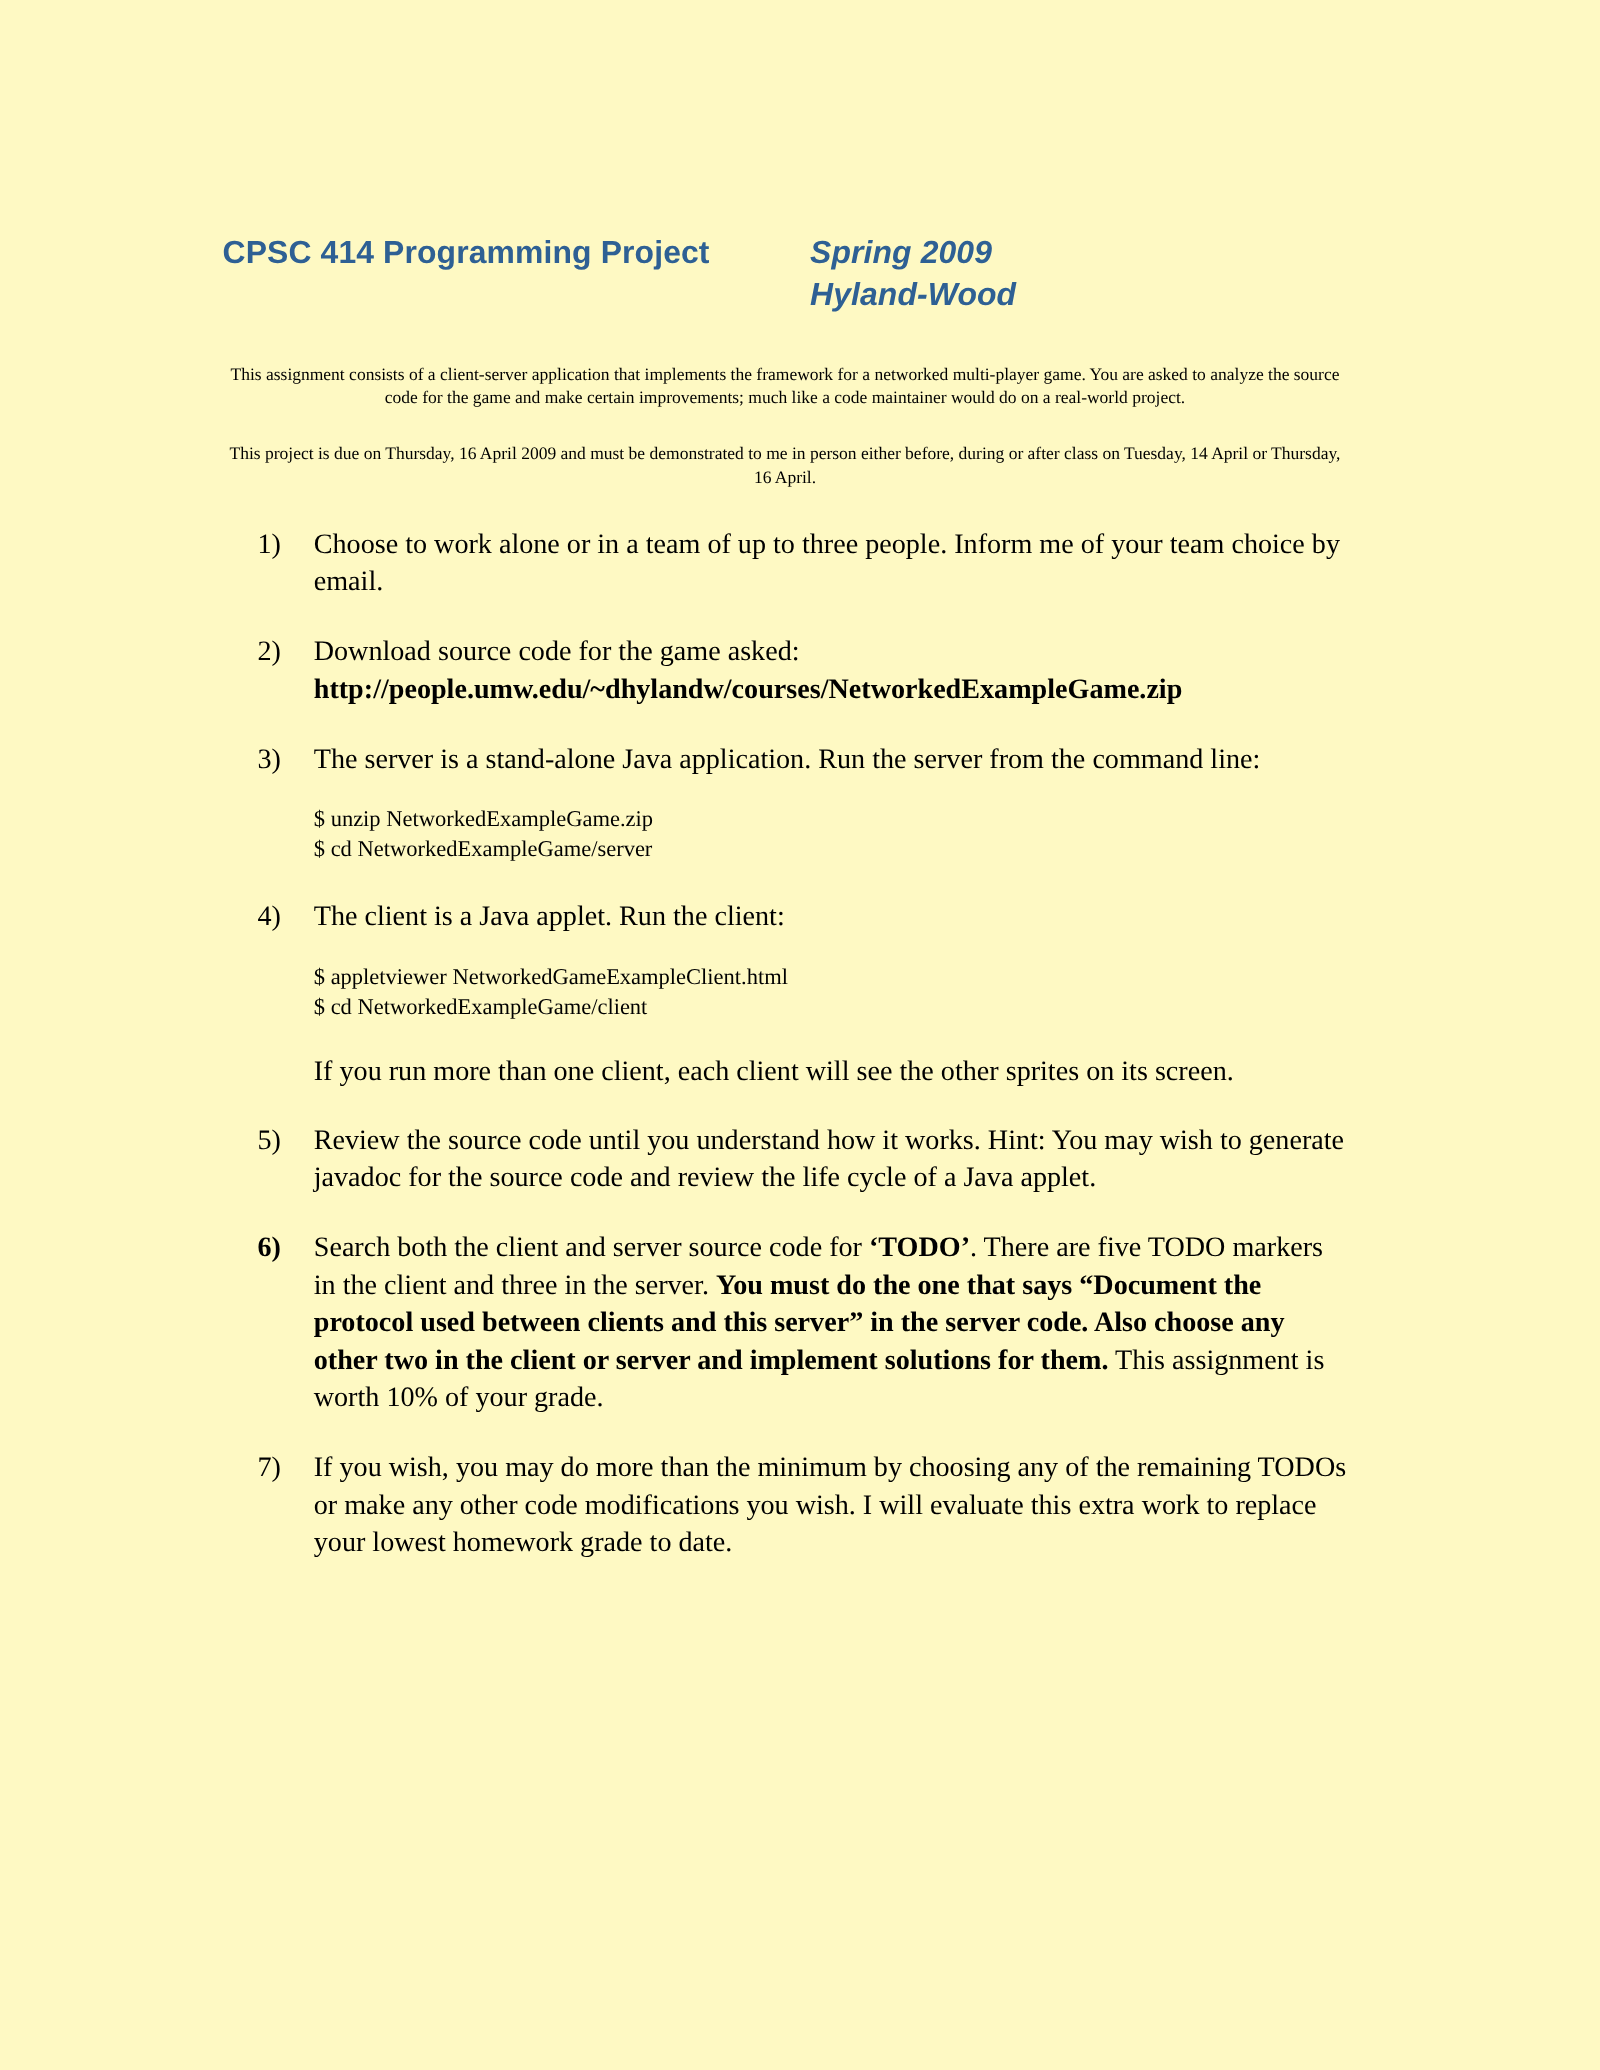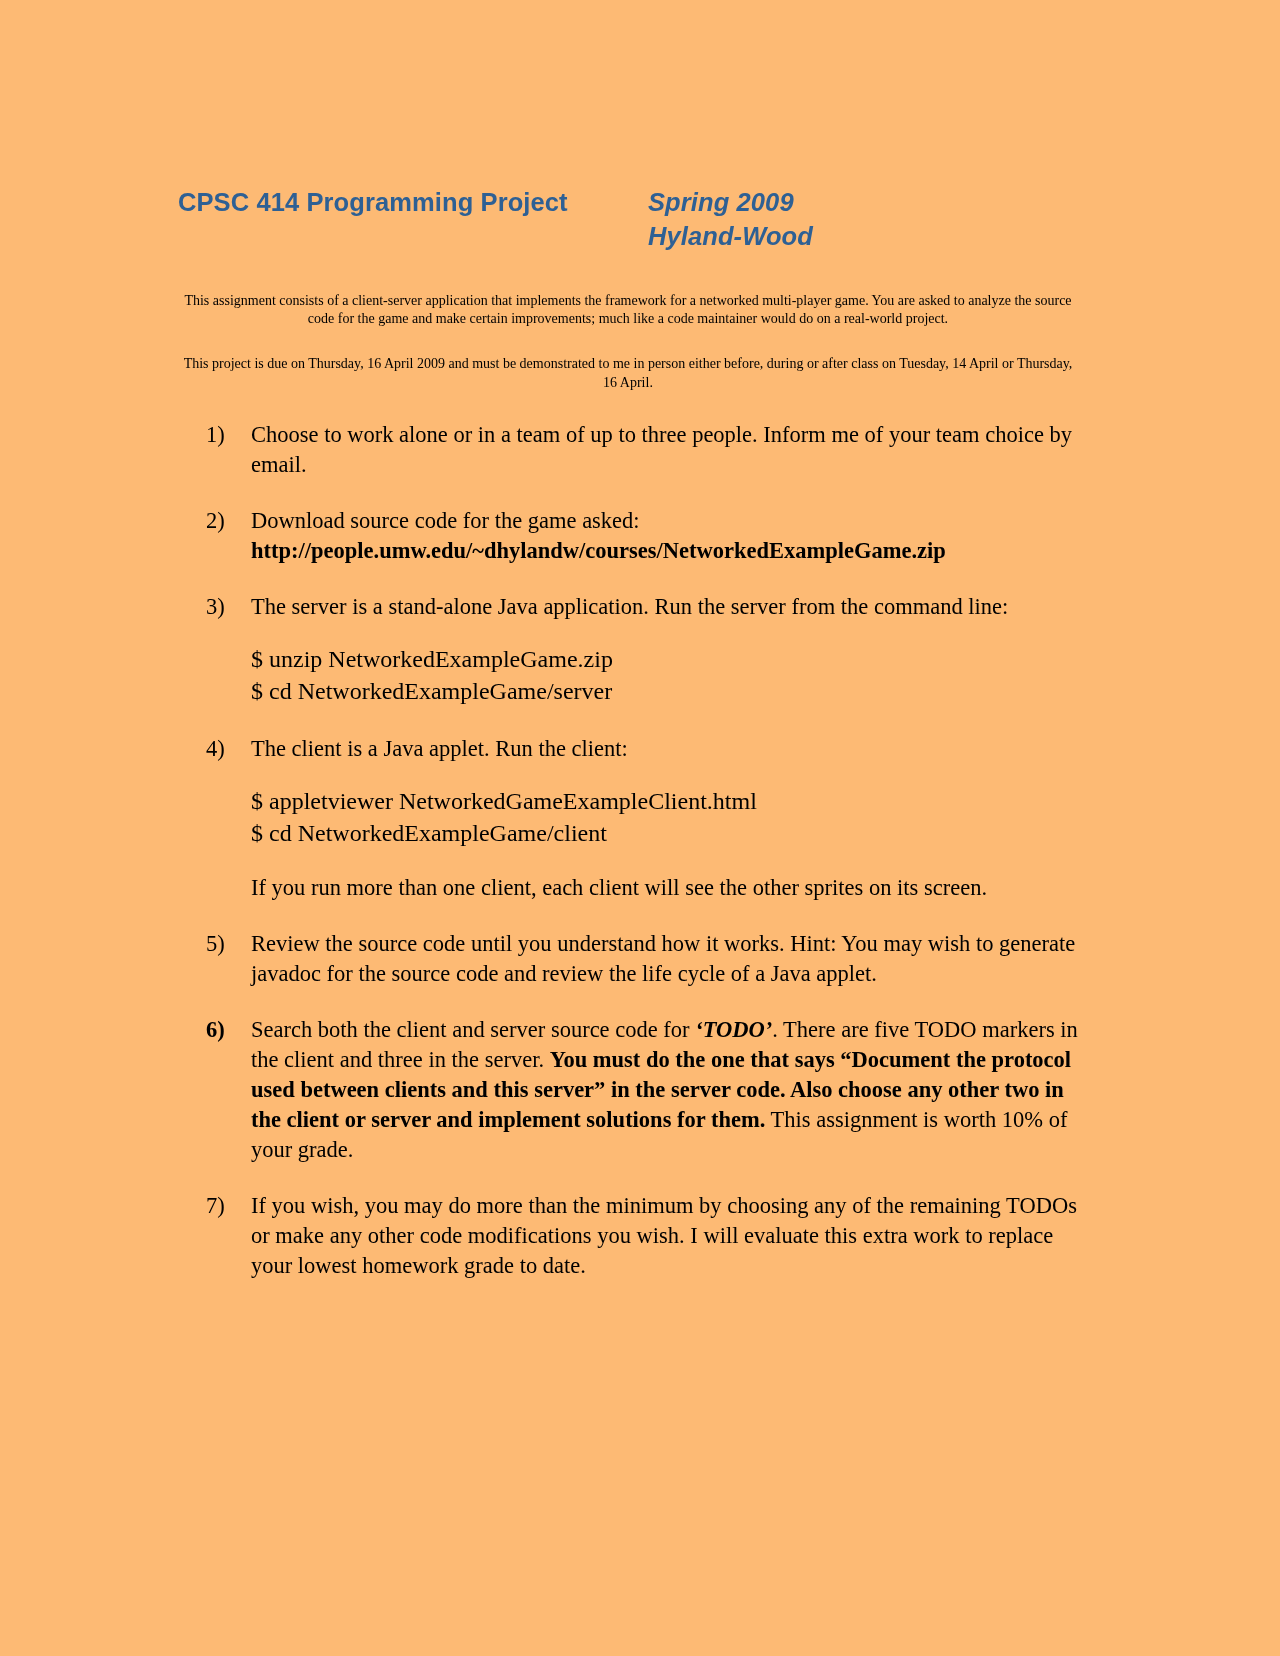--- a/index.html
+++ b/index.html
@@ -14,21 +14,21 @@
     color: #000000;
     position: relative;
     overflow: hidden;
   }
   .page {
     position: absolute;
     left: 0;
     top: 0;
     width: 1280px;
     height: 1656px;
-    background: #fdba74;
+    background: #fef9c3;
   }
   .content {
     position: absolute;
     left: 178px;
     top: 185px;
     width: 900px;
   }
 
   
   .doc-header {
@@ -91,31 +91,31 @@
   ol.steps > li.bold-marker .marker {
     font-weight: bold;
   }
   .url-line {
     font-weight: bold;
     display: block;
   }
   .code-block {
     margin-top: 22px;
     margin-bottom: 6px;
-    font-size: 24px;
+    font-size: 18px;
     line-height: 1.33;
   }
   .code-block div {
     white-space: pre;
   }
   .sub-para {
     margin-top: 24px;
   }
   b, strong { font-weight: bold; }
-  .quoted-bold { font-weight: bold; font-style: italic; }
+  .quoted-bold { font-weight: bold; }
 </style>
 </head>
 <body>
 
 <div class="page">
   <div class="content">
 
     <div class="doc-header">
       <div class="left-title">CPSC 414 Programming Project</div>
       <div class="right-block">

